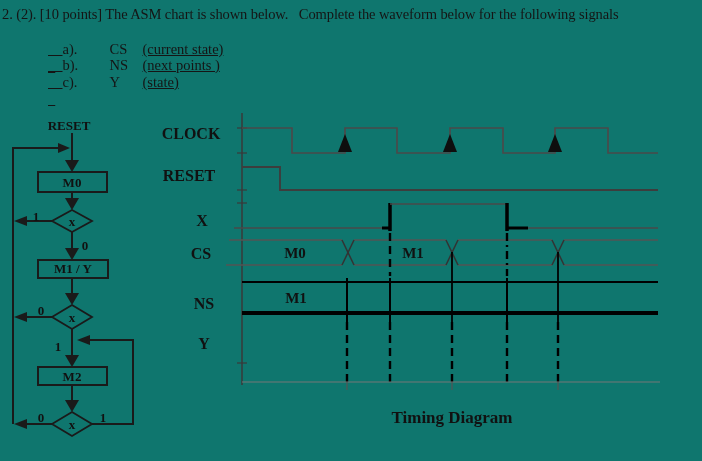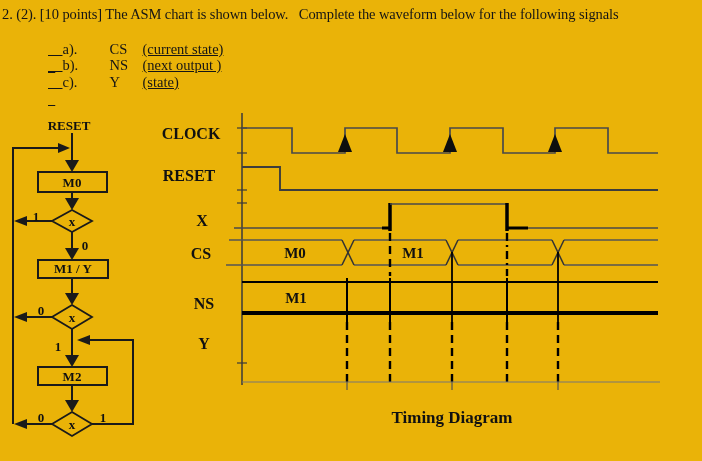--- a/index.html
+++ b/index.html
@@ -1,17 +1,17 @@
 <!DOCTYPE html>
 <html><head>
 <meta charset="utf-8">
 <style>
   html,body{margin:0;padding:0;background:#fff;}
   .page{
-    position:relative;width:702px;height:461px;background:#eab308;
+    position:relative;width:702px;height:461px;background:#0f766e;
     font-family:"Liberation Serif", serif;color:#151515;overflow:hidden;
   }
   .q-title{
     position:absolute;left:2px;top:6px;width:700px;
     font-size:14.5px;white-space:pre;letter-spacing:-0.1px;
   }
   .sig-row{position:absolute;left:48px;font-size:14.5px;white-space:pre;text-decoration:underline;}
   .sig-row .letter{display:inline-block;width:47px;}
   .sig-row .sig{display:inline-block;width:33px;}
   .row-a{top:24px;} .row-b{top:40px;} .row-c{top:57px;}
@@ -26,21 +26,21 @@
 </head>
 <body>
 
 <div class="page">
 
   <div class="q-title">2. (2). [10 points] The ASM chart is shown below.   Complete the waveform below for the following signals</div>
   <div class="sig-row row-a">
     <span class="letter">a).</span><span class="sig">CS</span><span>(current state)</span>
   </div>
   <div class="sig-row row-b">
-    <span class="letter">b).</span><span class="sig">NS</span><span>(next output )</span>
+    <span class="letter">b).</span><span class="sig">NS</span><span>(next points )</span>
   </div>
   <div class="sig-row row-c">
     <span class="letter">c).</span><span class="sig">Y</span><span>(state)</span>
   </div>
 
   <svg style="left:0;top:108px;" width="145" height="353" viewBox="0 108 145 353">
     <g stroke="#1a1a1a" stroke-width="2" fill="none">
 
       <polyline points="13,424 13,148 58,148"></polyline>
 

